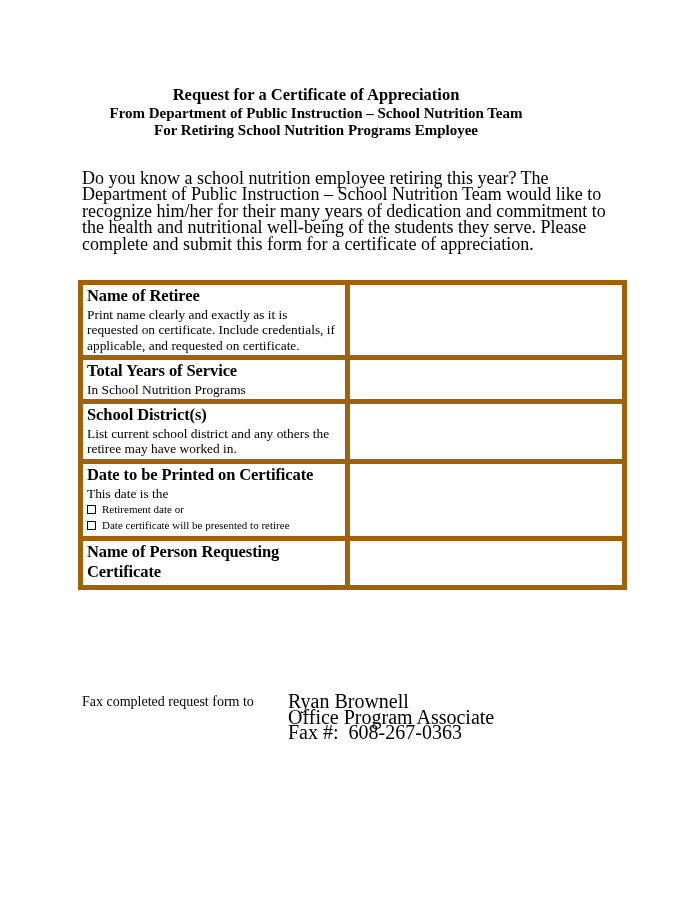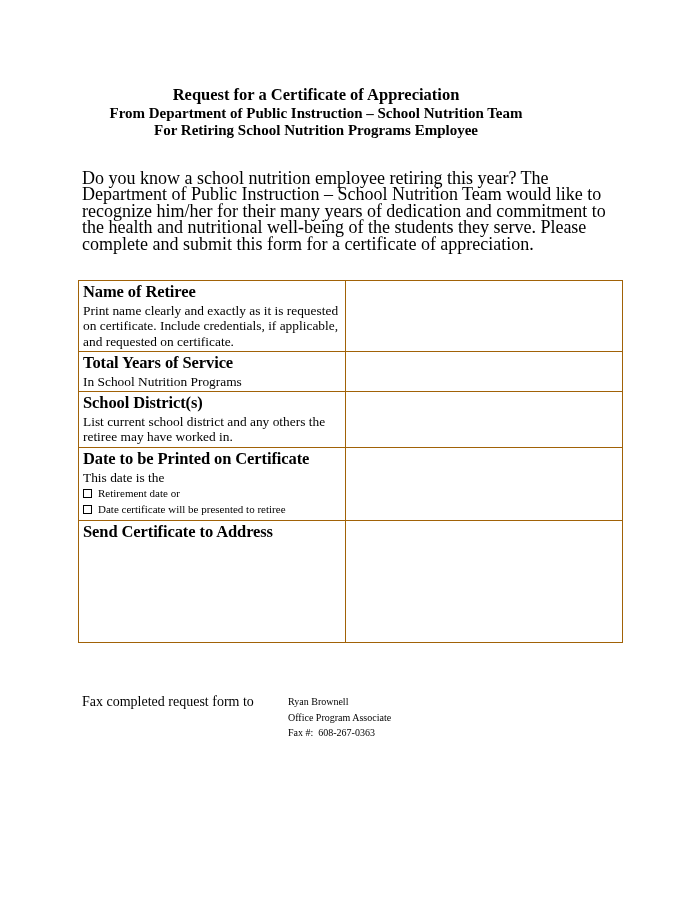--- a/index.html
+++ b/index.html
@@ -47,21 +47,21 @@
   
   .form-table {
     position: absolute;
     top: 280px;
     left: 78px;
     width: 544px;
     border-collapse: collapse;
     table-layout: fixed;
   }
   .form-table td {
-    border: 1px solid #a16207;
+    border: 5px solid #a16207;
     vertical-align: top;
     padding: 1px 3px 2px 4px;
   }
   tr.r1 { height: 69px; }
   tr.r2 { height: 37px; }
   tr.r3 { height: 53px; }
   tr.r4 { height: 69px; padding-left: 29px; }
   tr.r5 { height: 43px; }
   tr.r6 { height: 122px; }
   .row-heading {
@@ -94,21 +94,21 @@
     position: absolute;
     top: 694px;
     left: 82px;
     font-size: 14px;
     line-height: 15.7px;
   }
   .footer-contact {
     position: absolute;
     top: 694px;
     left: 288px;
-    font-size: 10px;
+    font-size: 20px;
   }
   .contact-line {
     line-height: 15.7px;
     white-space: pre-wrap;
   }
 </style>
 </head>
 <body>
 
 <div class="page">
@@ -158,27 +158,27 @@
           <div class="checkbox-line">
             <span class="checkbox"></span><span>Retirement date or</span>
           </div>
           <div class="checkbox-line">
             <span class="checkbox"></span><span>Date certificate will be presented to retiree</span>
           </div>
         </td>
         <td class="value-cell"></td>
       </tr>
 
-
-      <tr class="r6">
+      <tr class="r5">
         <td>
-          <div class="row-heading">Send Certificate to Address</div>
+          <div class="row-heading">Name of Person Requesting Certificate</div>
         </td>
         <td class="value-cell"></td>
       </tr>
+
     </tbody>
   </table>
 
   <div class="footer-fax-label">Fax completed request form to</div>
 
   <div class="footer-contact">
     <div class="contact-line">Ryan Brownell</div>
     <div class="contact-line">Office Program Associate</div>
     <div class="contact-line">Fax #:  608-267-0363</div>
   </div>

